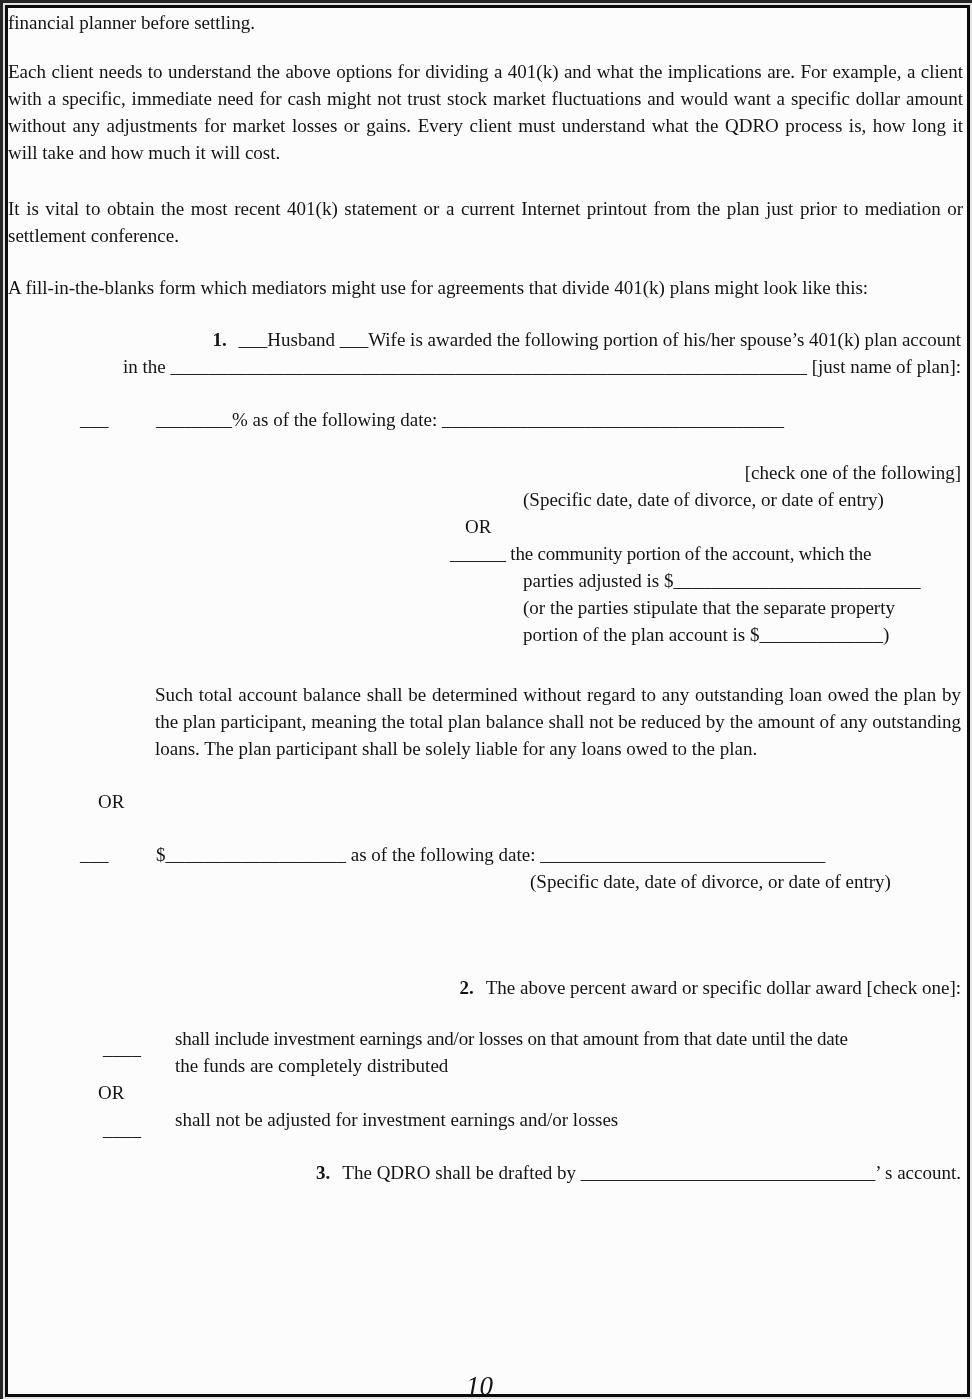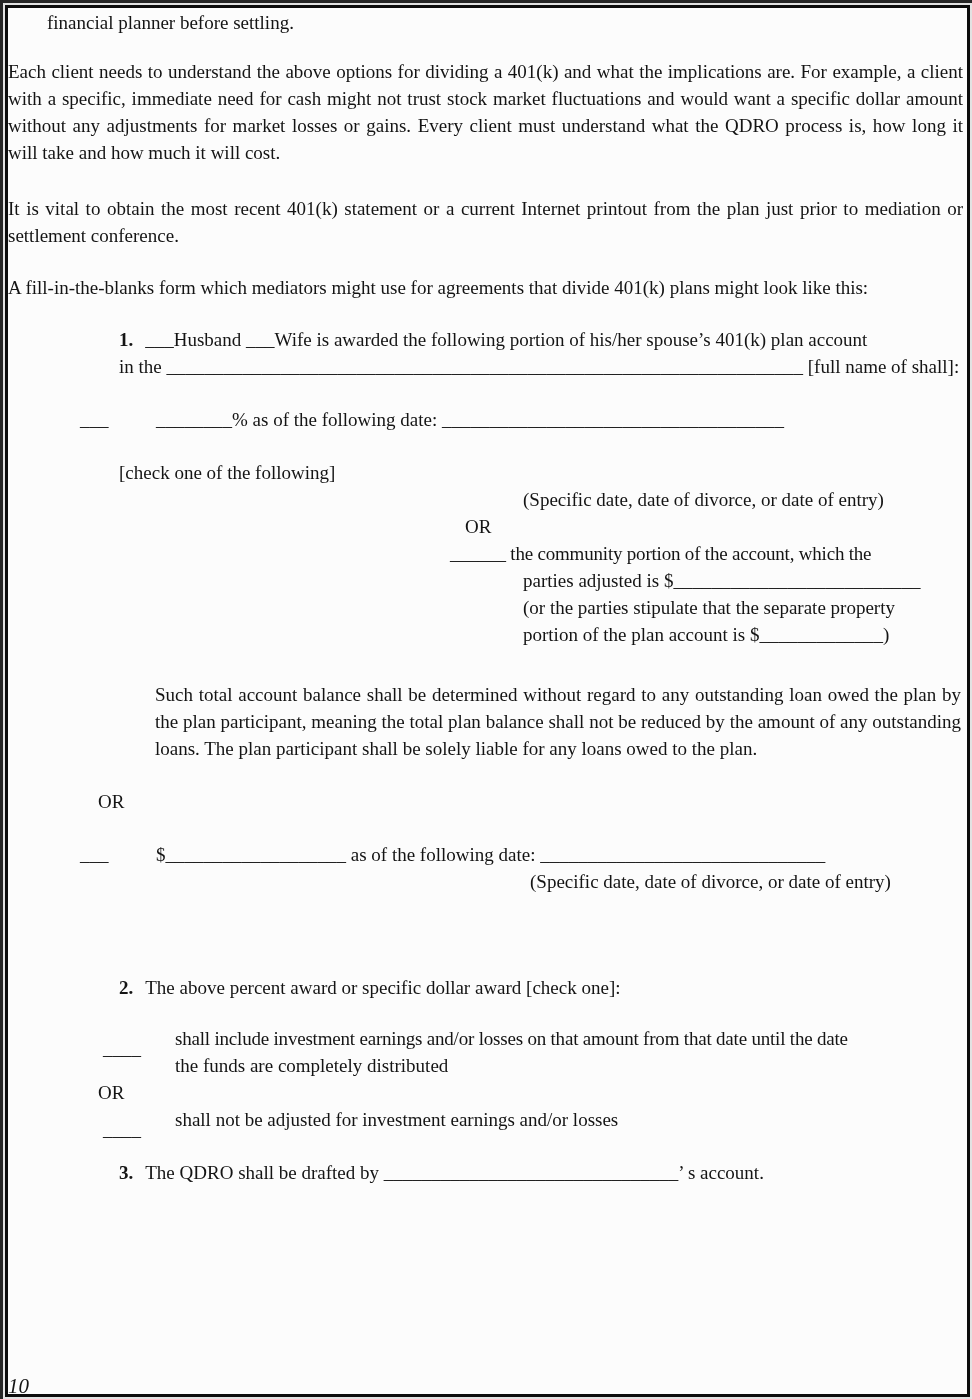--- a/index.html
+++ b/index.html
@@ -26,76 +26,77 @@
     padding:1px 4px 0 0;
     box-sizing:border-box;
   }
   .jp { text-align:justify; margin:0; }
   .line { margin:0; }
   .formline { white-space:pre-wrap; }
   .nowrapline { white-space:nowrap; letter-spacing:-0.2px; }
   strong.num { font-weight:bold; margin-right:12px; }
 
   
-  .ind-item   { margin-left:111px;  margin-right:2px; }
+  .ind-item   { margin-left:111px;  margin-right:2px;text-align:right; }
   .ind-chk    { margin-left:72px; }
   .ind-cap1   { margin-left:515px; }
   .ind-cap2   { margin-left:522px; }
   .ind-lbl    { margin-left:147px; }
   .ind-ormid  { margin-left:457px; }
   .ind-comm   { margin-left:442px; }
   .ind-col3   { margin-left:515px; }
   .ind-or     { margin-left:90px; }
   .loanpara   { margin-left:147px; margin-right:2px; text-align:justify; }
 
   .optrow { display:flex; margin-left:95px; }
   .optrow .blankcol { flex:none; width:72px; position:relative; top:10px; }
 
   
-  #p-intro     { margin-top:0;padding-left:39px; }
+  #p-intro     { margin-top:0; }
   #p-underst   { margin-top:22px; }
   #p-vital     { margin-top:29px; }
   #p-fill      { margin-top:25px; }
   #item1       { margin-top:25px; }
   #checkone    { margin-top:26px; }
   #pctline     { margin-top:26px; }
   #abovepct    { margin-top:26px; }
   #loanpara    { margin-top:33px; }
   #or1         { margin-top:26px; }
   #dollarline  { margin-top:26px; }
   #item2       { margin-top:79px; }
   #opt1        { margin-top:24px; }
   #item3       { margin-top:26px; }
 
   .pagenum {
     position:absolute;
     bottom:-4px; left:0; right:16px;
+    text-align:center;
     font-style:italic;
-    font-size:21px;
+    font-size:27px;
     line-height:24px;
     color:#141414;
   }
 </style>
 </head>
 <body>
 
 <div class="page">
   <div class="content">
 
     <p class="jp" id="p-intro">financial planner before settling.</p>
 
     <p class="jp" id="p-underst">Each client needs to understand the above options for dividing a 401(k) and what the implications are.  For example, a client with a specific, immediate need for cash might not trust stock market fluctuations and would want a specific dollar amount without any adjustments for market losses or gains.  Every client must understand what the QDRO process is, how long it will take and how much it will cost.</p>
 
     <p class="jp" id="p-vital">It is vital to obtain the most recent 401(k) statement or a current Internet printout from the plan just prior to mediation or settlement conference.</p>
 
     <p class="jp" id="p-fill">A fill-in-the-blanks form which mediators might use for agreements that divide 401(k) plans might look like this:</p>
 
     <div id="item1" class="line ind-item">
       <div class="line"><strong class="num">1.</strong><span>___Husband  ___Wife is awarded the following portion of his/her spouse’s 401(k) plan account</span></div>
-      <div class="line">in the ___________________________________________________________________ [full name of shall]:</div>
+      <div class="line">in the ___________________________________________________________________ [just name of plan]:</div>
     </div>
 
     <div id="pctline" class="line ind-chk formline">___          ________% as of the following date: ____________________________________</div>
 
     <div id="checkone" class="line ind-item">[check one of the following]</div>
     <div class="line ind-cap1">(Specific date, date of divorce, or date of entry)</div>
 
     <div class="line ind-ormid">OR</div>
     <div class="line ind-comm formline nowrapline">______    the community portion of the account, which the</div>
     <div class="line ind-col3">parties adjusted is $__________________________</div>

